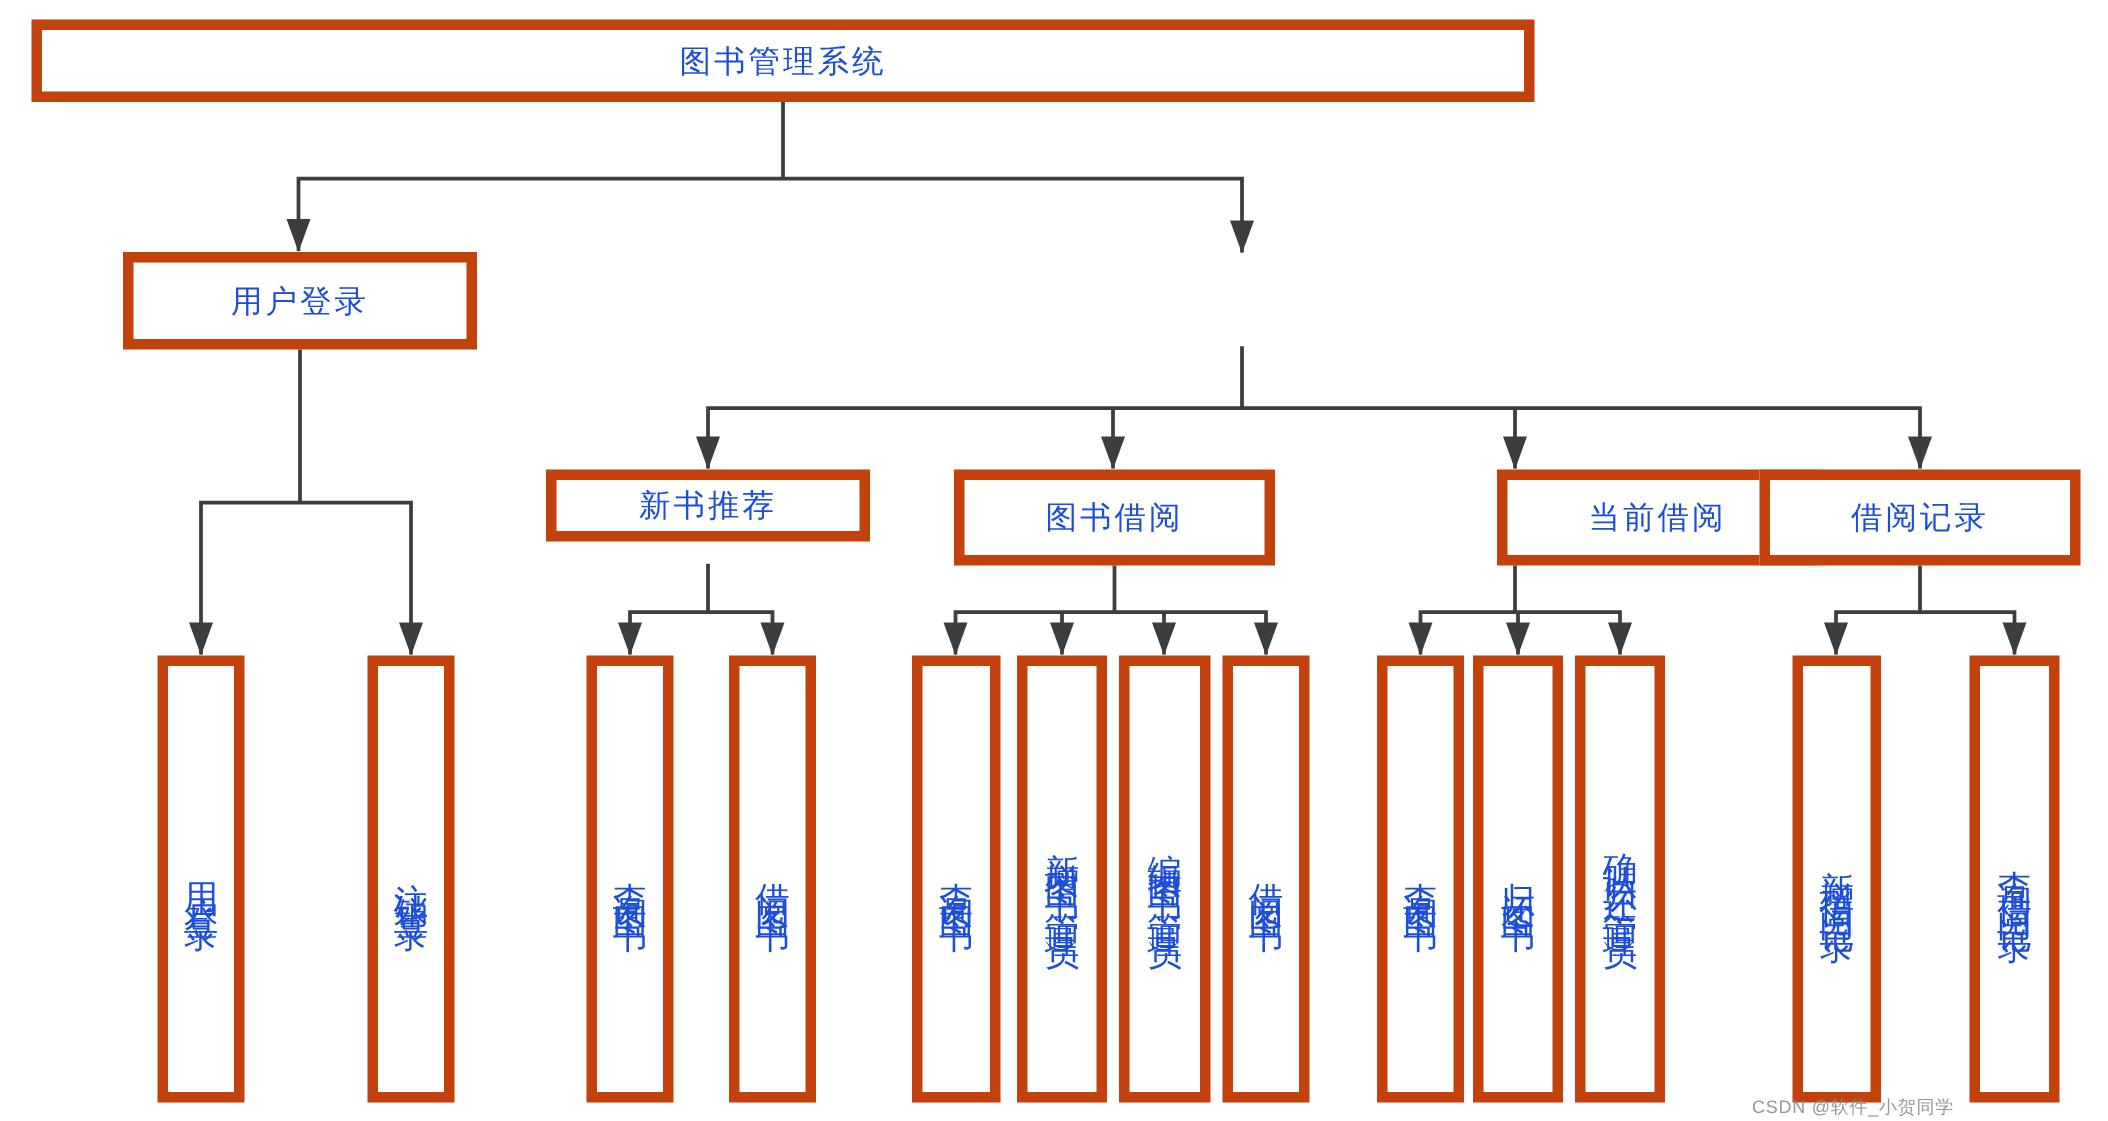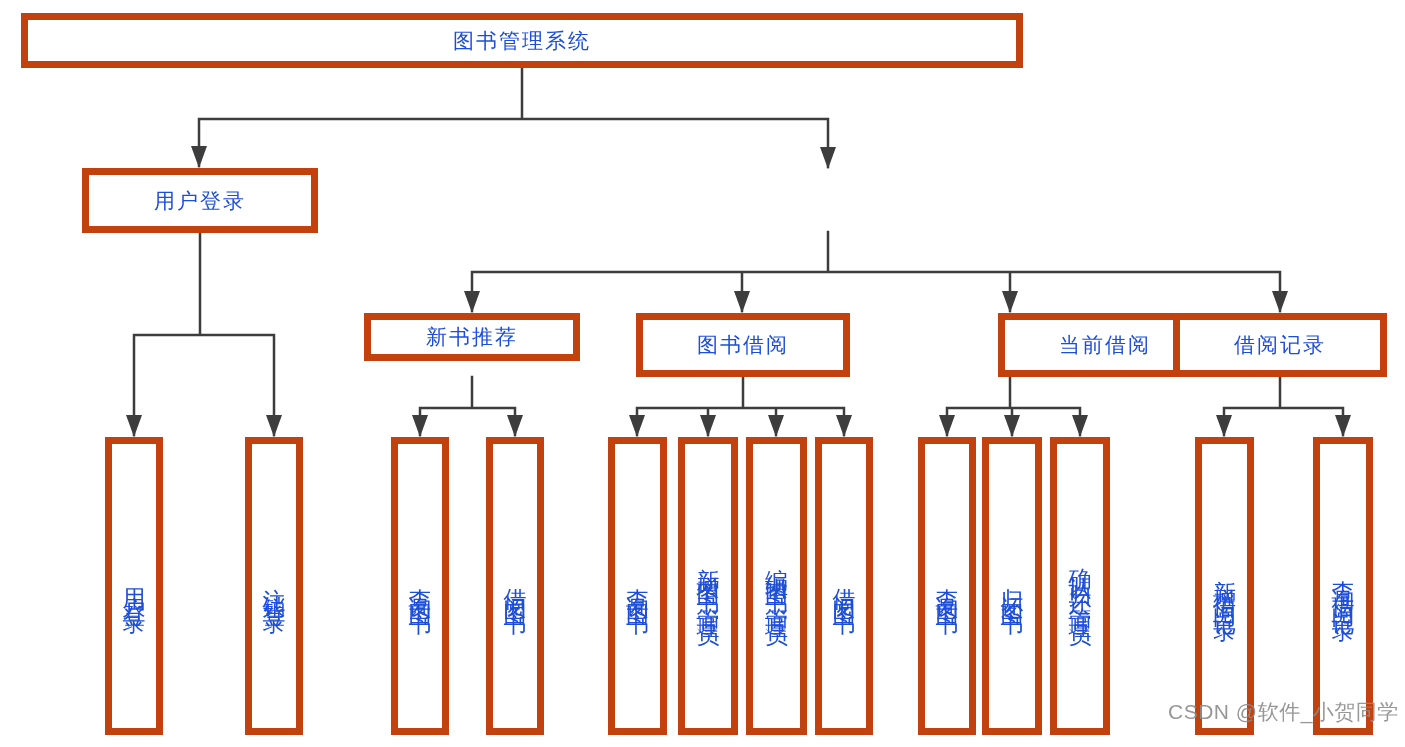--- a/index.html
+++ b/index.html
@@ -12,22 +12,22 @@
     position:absolute;z-index:2;background:#ffffff;border:7px solid #c2410c;
     box-sizing:border-box;display:flex;align-items:center;justify-content:center;
     color:#1d4ed8;
   }
   .node--h{font-size:21px;letter-spacing:2px;white-space:nowrap;}
   .node--v{
     writing-mode:vertical-rl;text-orientation:mixed;
     font-size:23px;letter-spacing:8px;line-height:1;
   }
   .watermark{
-    position:absolute;z-index:5;left:1168px;top:698px;width:237px;
-    font-size:21px;color:rgba(140,140,140,0.9);letter-spacing:0.5px;white-space:nowrap;
+    position:absolute;z-index:5;left:1168px;top:730px;width:237px;
+    font-size:12px;color:rgba(140,140,140,0.9);letter-spacing:0.5px;white-space:nowrap;
   }
 </style>
 </head>
 <body>
 
 <div class="stage">
 
   <svg class="connectors" width="1405" height="747" viewBox="0 0 1405 747">
     <g stroke="#3d3d3d" stroke-width="2.5" fill="none" stroke-linecap="square">
       <path d="M522,68 V119

